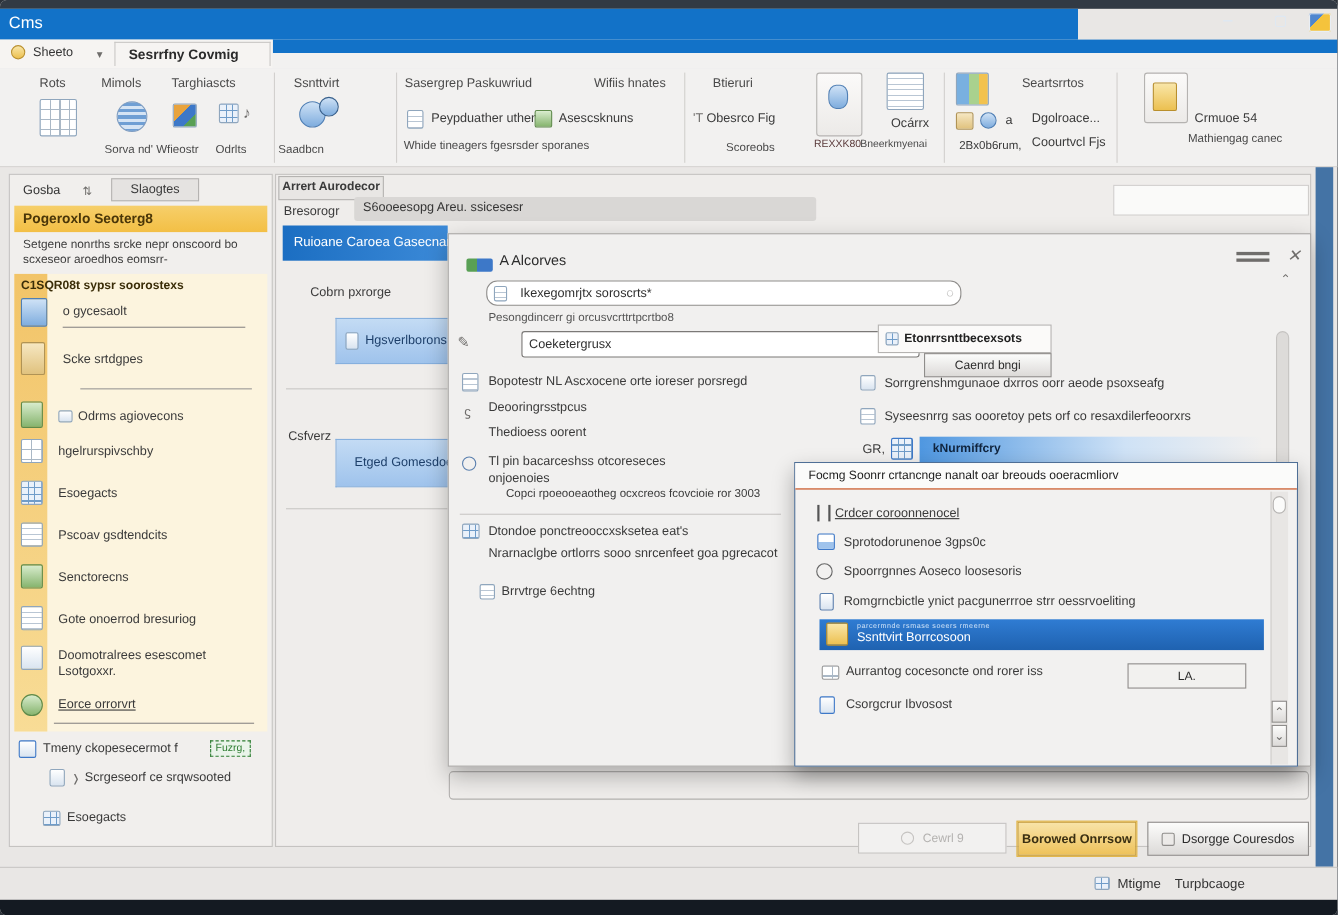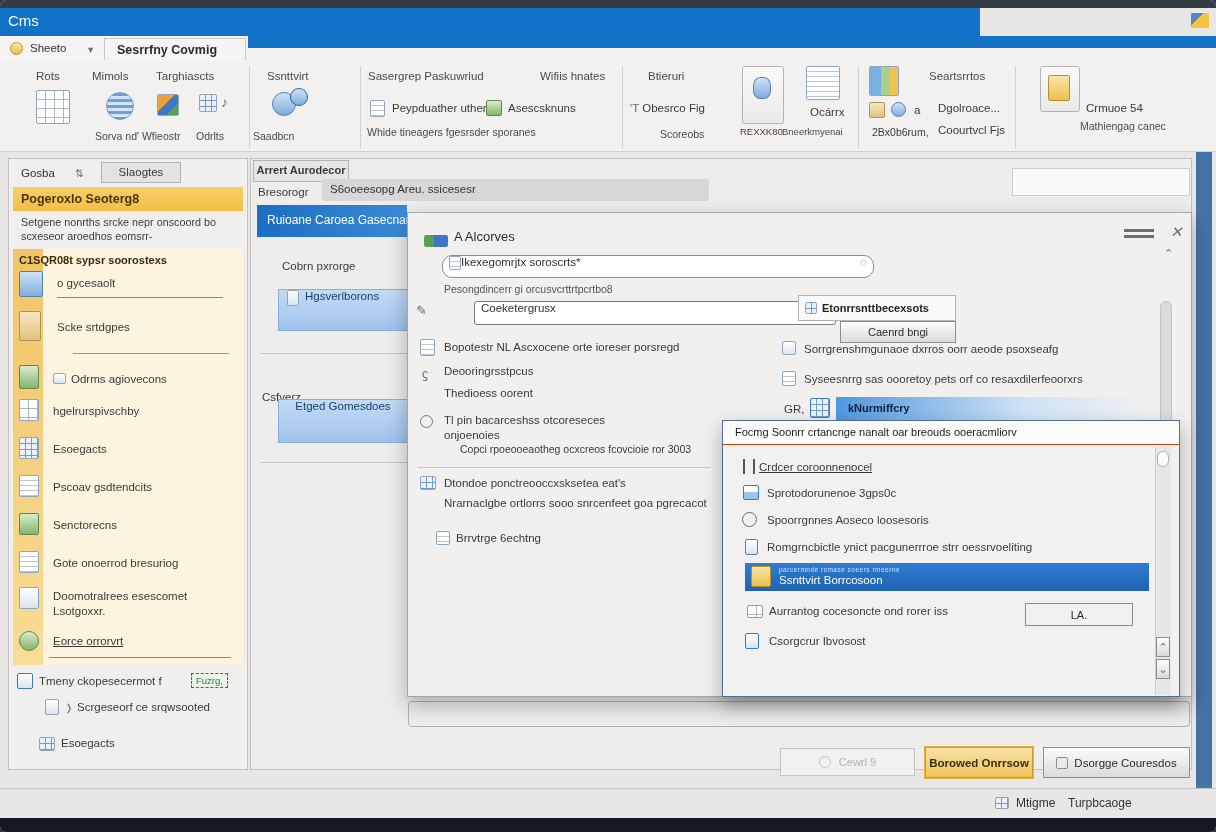--- a/index.html
+++ b/index.html
@@ -16,22 +16,22 @@
   .ic.lines{background:repeating-linear-gradient(#ffffff 0 4px,#b9c6d4 4px 5px);}
   .ic.grid{background:#fff;background-image:repeating-linear-gradient(90deg,transparent 0 8px,#aab8c6 8px 9px),repeating-linear-gradient(transparent 0 8px,#aab8c6 8px 9px);}
   .ic.gridb{background:#eaf1fa;background-image:repeating-linear-gradient(90deg,transparent 0 5px,#6f9cc9 5px 6px),repeating-linear-gradient(transparent 0 5px,#6f9cc9 5px 6px);}
   .ic.tan{background:linear-gradient(#f6e7c2,#e0c27e);border-color:#b09355;}
   .ic.green{background:linear-gradient(#d8eccd,#86b46e);border-color:#5e8a4a;}
   .ic.gold{background:linear-gradient(#f9e6a8,#ecc050);border-color:#b98f2c;}
   .ic.blue{background:linear-gradient(#cfe2f6,#7fadde);border-color:#4f7fb5;}
   .ic.circle{border-radius:50%;}
   .sphere{border-radius:50%;border:1px solid #7e9cc0;background:repeating-linear-gradient(#6f9fd4 0 3px,#d5e4f4 3px 6px);}
   .tallbtn{border:1px solid #b5b3b1;background:linear-gradient(#fbfaf9,#eceae8);border-radius:3px;}
-  .bluebtn{background:linear-gradient(#c3dbf4,#9fc3ec);border:1px solid #86b0de;border-right:none;color:#1d3f6a;font-size:11.5px;display:flex;gap:6px;padding:0 8px;box-sizing:border-box;}
-  .field{background:#fff;border:1px solid #8f8d8b;box-sizing:border-box;display:flex;gap:0;padding:0 6px;color:#2f2f2f;font-size:11.5px;}
+  .bluebtn{background:linear-gradient(#c3dbf4,#9fc3ec);border:1px solid #86b0de;border-right:none;color:#1d3f6a;font-size:11.5px;display:flex;align-items:center;gap:6px;padding:0 8px;box-sizing:border-box;margin-left:27px;}
+  .field{background:#fff;border:1px solid #8f8d8b;box-sizing:border-box;display:flex;align-items:center;gap:12px;padding:0 6px;color:#2f2f2f;font-size:11.5px;}
   .btn3d{background:linear-gradient(#fcfcfb,#dcdad8);border:1px solid #8f8d8b;box-sizing:border-box;display:flex;align-items:center;justify-content:center;font-size:11px;color:#2b2b2b;}
   .selrow{background:linear-gradient(#2f7cd3,#1f62b0);color:#fff;}
   .glyph{color:#6f6d6b;}
 </style>
 </head>
 <body>
 
 <div class="win">
 
   <div class="abs" style="left:0;top:0;width:1216px;height:8px;background:#323a44;"></div>
@@ -165,21 +165,21 @@
     <span class="abs ic" style="left:36px;top:540px;width:14px;height:16px;"></span>
     <span class="abs glyph xs" style="left:56px;top:543px;">❭</span>
     <span class="abs t" style="left:68px;top:542px;">Scrgeseorf ce srqwsooted</span>
 
     <span class="abs ic gridb" style="left:30px;top:578px;width:16px;height:14px;"></span>
     <span class="abs t" style="left:52px;top:578px;">Esoegacts</span>
   </div>
 
   <span class="abs t b" style="left:253px;top:160px;width:96px;height:22px;background:#e8e6e4;border:1px solid #b5b3b1;box-sizing:border-box;text-align:center;padding-top:3px;font-size:11px;">Arrert Aurodecor</span>
   <span class="abs t" style="left:258px;top:186px;">Bresorogr</span>
-  <span class="abs t" style="left:322px;top:179px;width:387px;height:22px;background:#d9d7d5;border-radius:3px;padding:4px 0 12px 8px;box-sizing:border-box;color:#333;">S6ooeesopg Areu. ssicesesr</span>
+  <span class="abs t" style="left:322px;top:179px;width:420px;height:22px;background:#d9d7d5;border-radius:3px;padding:4px 0 12px 8px;box-sizing:border-box;color:#333;">S6ooeesopg Areu. ssicesesr</span>
   <span class="abs" style="left:1012px;top:168px;width:178px;height:28px;background:#fafaf9;border:1px solid #d0cecc;box-sizing:border-box;"></span>
 
   <div class="abs" style="left:257px;top:205px;width:150px;height:32px;background:linear-gradient(90deg,#1b6ec2,#3c8ad8);">
     <span class="t" style="color:#fff;display:inline-block;padding:8px 0 0 10px;font-size:12px;">Ruioane Caroea Gasecnar</span>
   </div>
   <span class="abs t" style="left:282px;top:260px;">Cobrn pxrorge</span>
   <div class="abs bluebtn" style="left:278px;top:289px;width:129px;height:42px;">
     <span class="ic" style="width:12px;height:16px;"></span>
     <span>Hgsverlborons</span>
   </div>

